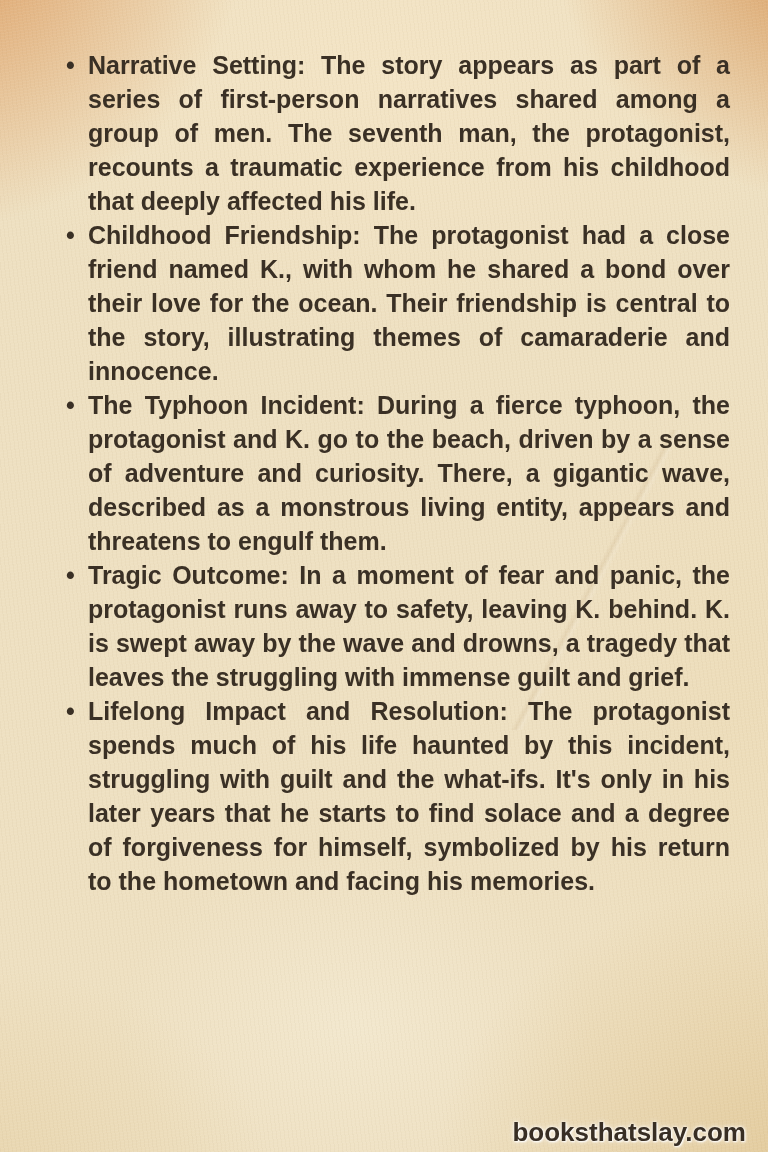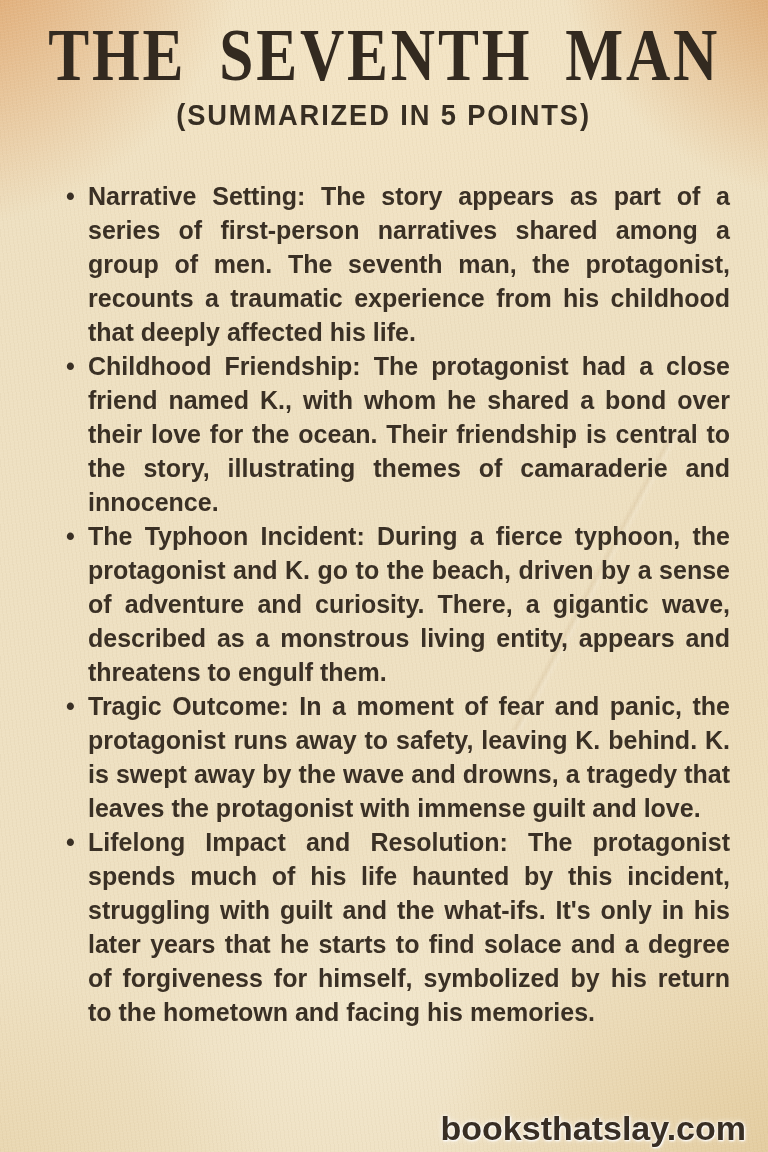--- a/index.html
+++ b/index.html
@@ -103,56 +103,51 @@
     left: -22px;
     top: 0;
   }
 
   .watermark {
     position: absolute;
     z-index: 2;
     right: 22px;
     bottom: 4px;
     font-weight: bold;
-    font-size: 34px;
+    font-size: 26px;
     color: #382e24;
     text-shadow:
       0 0 3px rgba(255,255,255,0.95),
       0 0 6px rgba(255,255,255,0.75),
       1px 1px 2px rgba(255,255,255,0.9);
     margin-top: 17px;
   }
 </style>
 </head>
 <body>
 
 <div class="page">
 
-  <div class="header">
-    <span class="title">THE SEVENTH MAN</span>
-    <br>
-    <span class="subtitle">(SUMMARIZED IN 5 POINTS)</span>
-  </div>
 
   <ul class="summary-list">
     <li class="summary-point">
       <span class="bullet">•</span>
       <span>Narrative Setting: The story appears as part of a series of first-person narratives shared among a group of men. The seventh man, the protagonist, recounts a traumatic experience from his childhood that deeply affected his life.</span>
     </li>
     <li class="summary-point">
       <span class="bullet">•</span>
       <span>Childhood Friendship: The protagonist had a close friend named K., with whom he shared a bond over their love for the ocean. Their friendship is central to the story, illustrating themes of camaraderie and innocence.</span>
     </li>
     <li class="summary-point">
       <span class="bullet">•</span>
       <span>The Typhoon Incident: During a fierce typhoon, the protagonist and K. go to the beach, driven by a sense of adventure and curiosity. There, a gigantic wave, described as a monstrous living entity, appears and threatens to engulf them.</span>
     </li>
     <li class="summary-point">
       <span class="bullet">•</span>
-      <span>Tragic Outcome: In a moment of fear and panic, the protagonist runs away to safety, leaving K. behind. K. is swept away by the wave and drowns, a tragedy that leaves the protagonist with immense guilt and love.</span>
+      <span>Tragic Outcome: In a moment of fear and panic, the protagonist runs away to safety, leaving K. behind. K. is swept away by the wave and drowns, a tragedy that leaves the struggling with immense guilt and grief.</span>
     </li>
     <li class="summary-point">
       <span class="bullet">•</span>
       <span>Lifelong Impact and Resolution: The protagonist spends much of his life haunted by this incident, struggling with guilt and the what-ifs. It's only in his later years that he starts to find solace and a degree of forgiveness for himself, symbolized by his return to the hometown and facing his memories.</span>
     </li>
   </ul>
 
   <div class="watermark">booksthatslay.com</div>
 
 </div>

